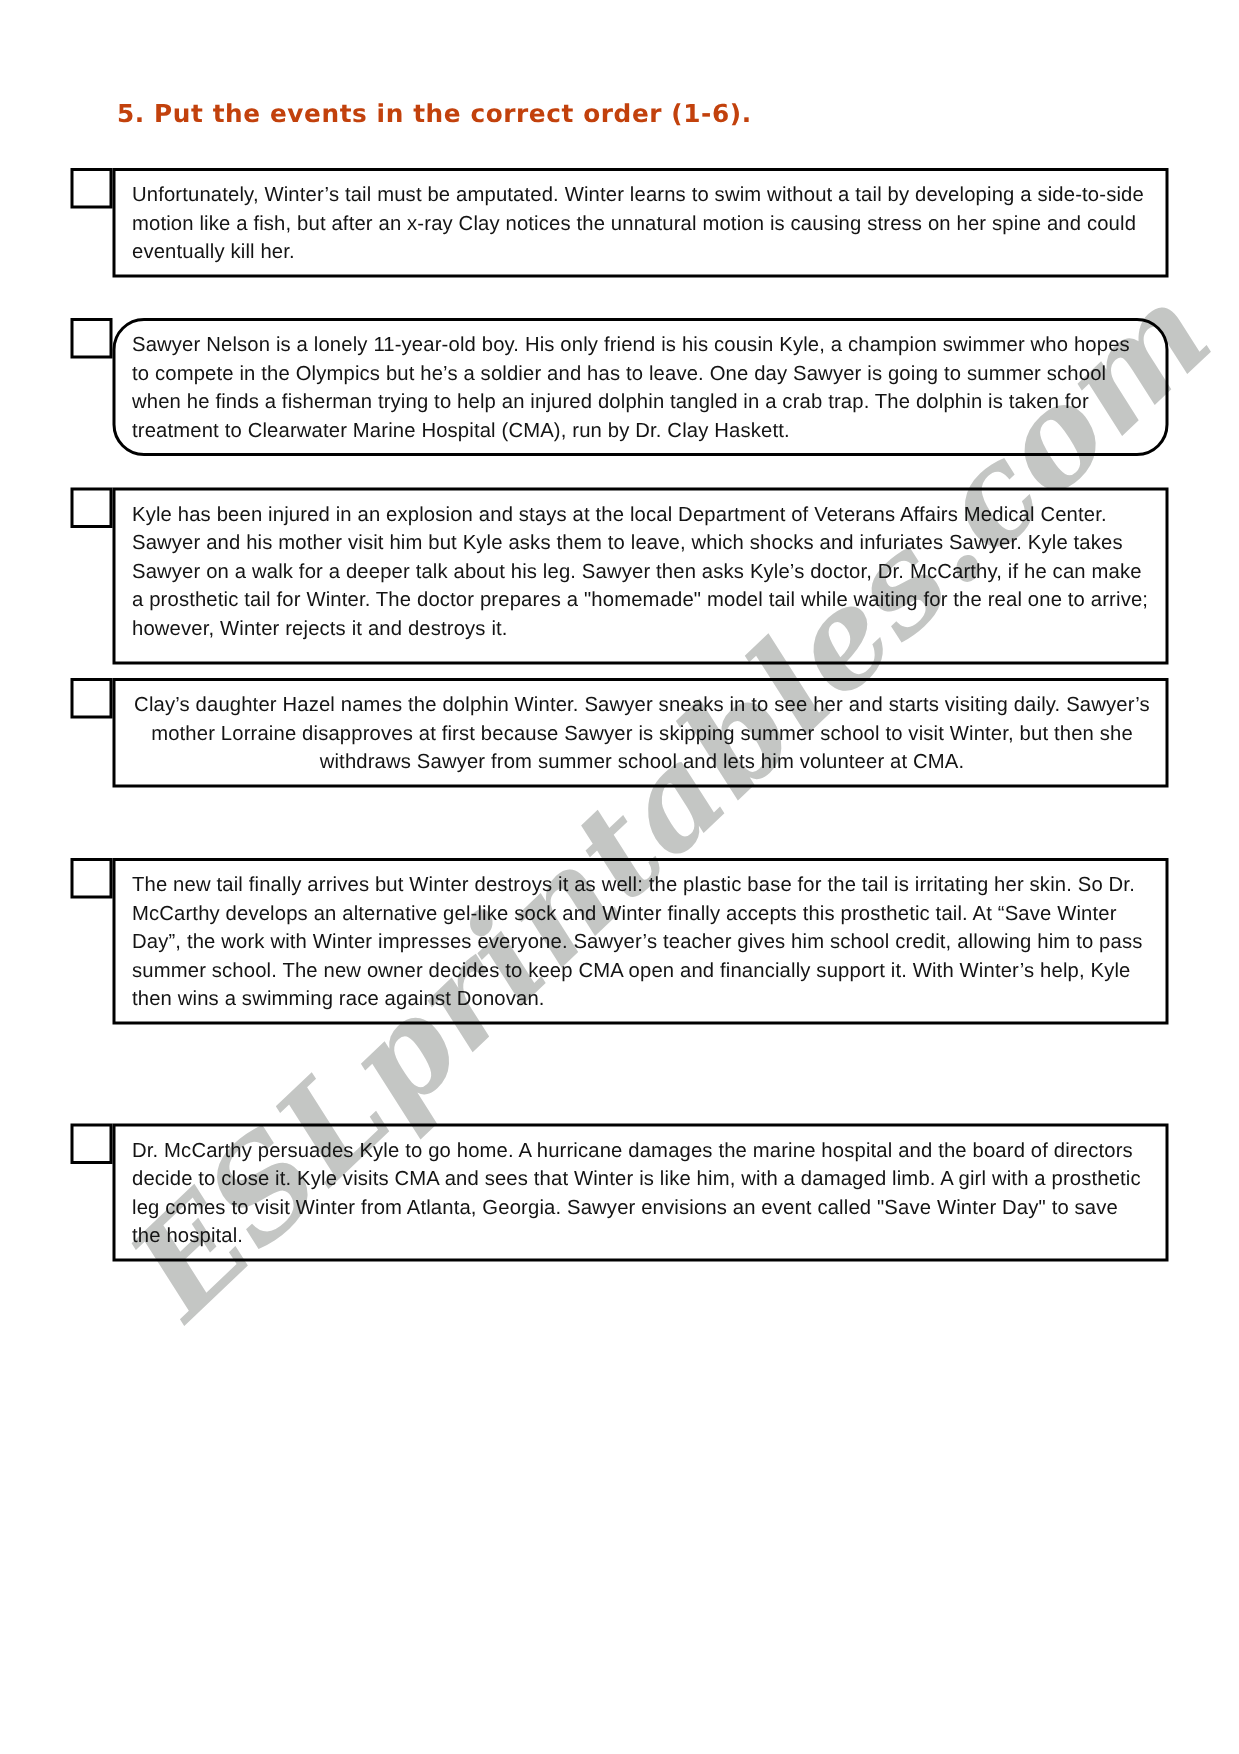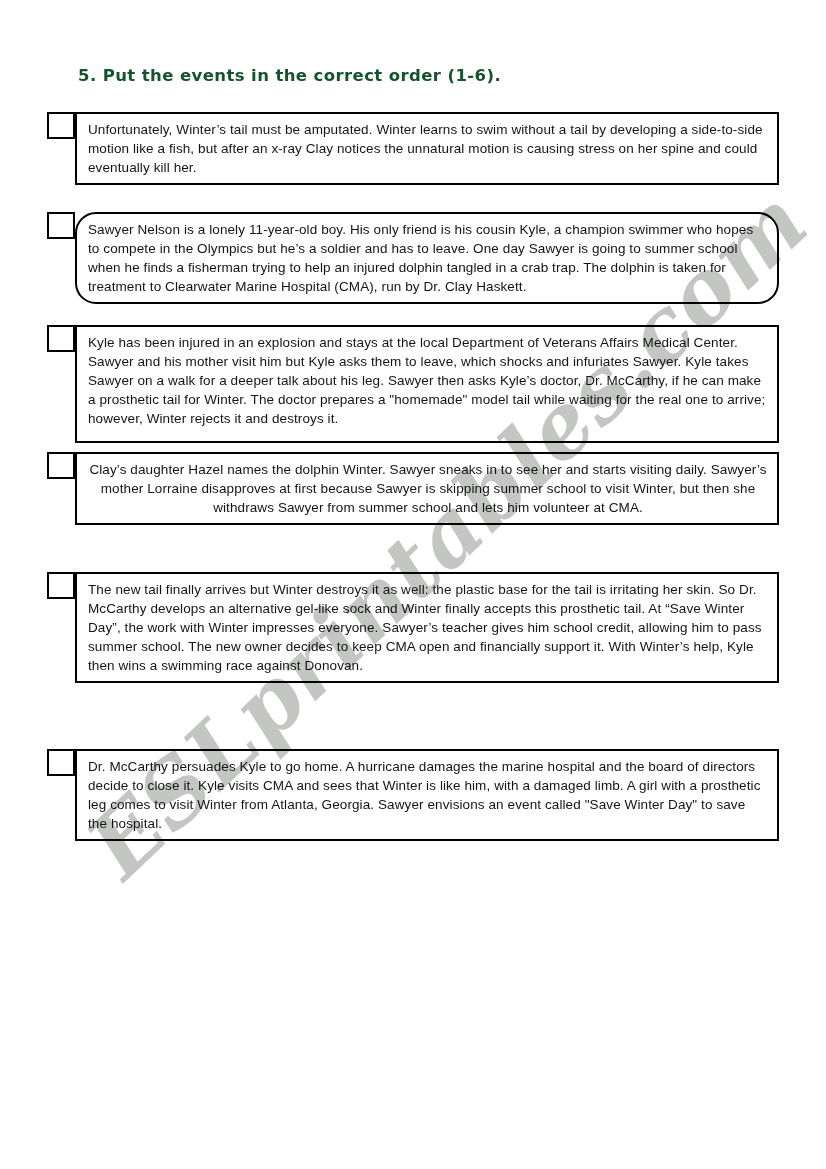--- a/index.html
+++ b/index.html
@@ -41,21 +41,21 @@
   }
   .page-title {
     position: absolute;
     left: 78px;
     top: 66px;
     margin: 0;
     font-family: "DejaVu Sans", sans-serif;
     font-size: 16.5px;
     font-weight: bold;
     letter-spacing: 0.4px;
-    color: #14532d;
+    color: #c2410c;
     z-index: 2;
   }
   .event-row {
     position: absolute;
     left: 75px;
     width: 704px;
     box-sizing: border-box;
     border: 2px solid #000000;
     padding: 6px 9px 6px 11px;
     background: transparent;

